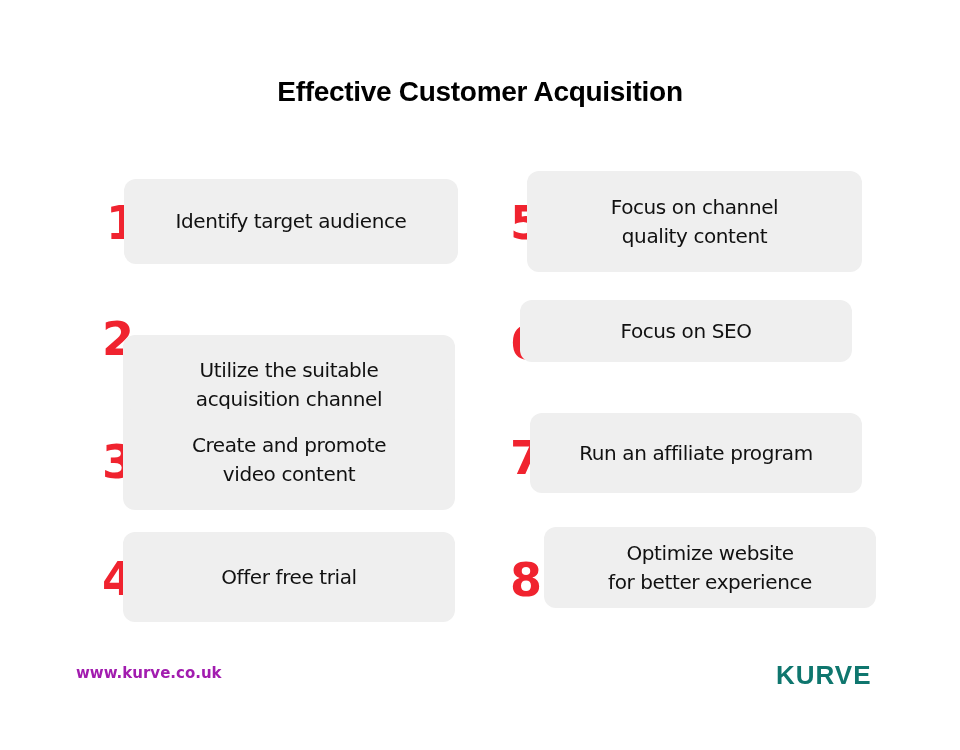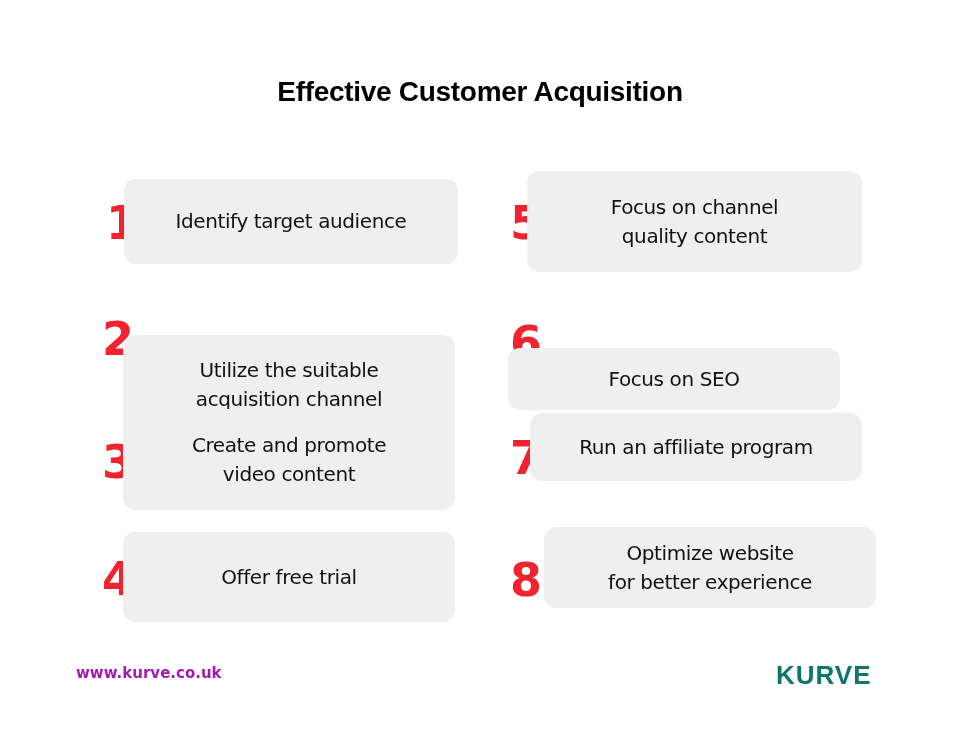--- a/index.html
+++ b/index.html
@@ -68,26 +68,26 @@
   <div class="card-text">Offer free trial</div>
 </div>
 
 <div class="num" style="left:506px; top:198px;">5</div>
 <div class="card" style="left:527px; top:171px; width:335px; height:101px;">
   <div class="card-text">Focus on channel
 quality content</div>
 </div>
 
 <div class="num" style="left:506px; top:318px;">6</div>
-<div class="card" style="left:508px; top:300px; width:332px; height:62px;margin-top:48px;">
+<div class="card" style="left:520px; top:300px; width:332px; height:62px;">
   <div class="card-text">Focus on SEO</div>
 </div>
 
 <div class="num" style="left:506px; top:433px;">7</div>
-<div class="card" style="left:530px; top:413px; width:332px; height:68px;align-items:center;">
+<div class="card" style="left:530px; top:413px; width:332px; height:80px;align-items:center;">
   <div class="card-text">Run an affiliate program</div>
 </div>
 
 <div class="num" style="left:506px; top:555px;">8</div>
 <div class="card" style="left:530px; top:527px; width:332px; height:81px;margin-left:14px;">
   <div class="card-text">Optimize website
 for better experience</div>
 </div>
 
 <div class="footer-url">www.kurve.co.uk</div>

